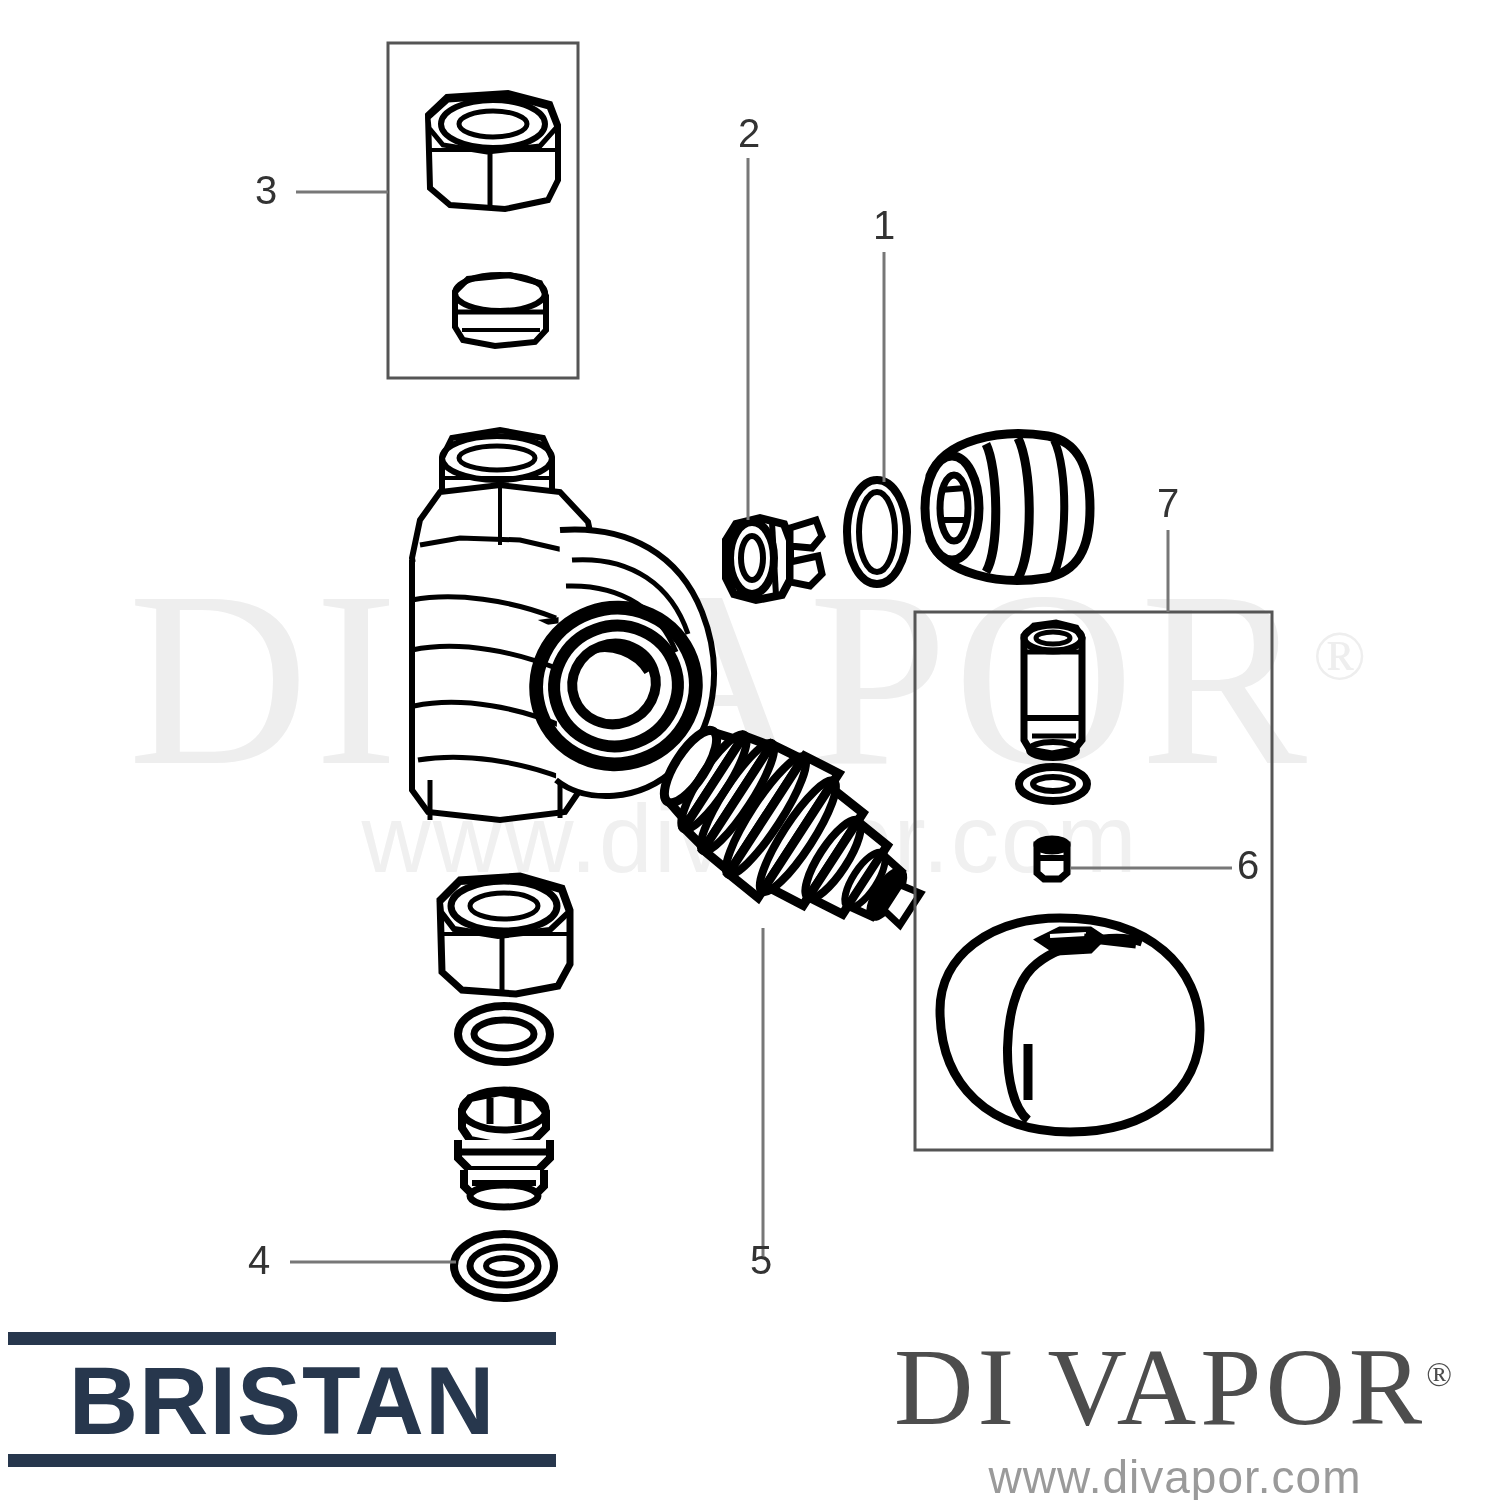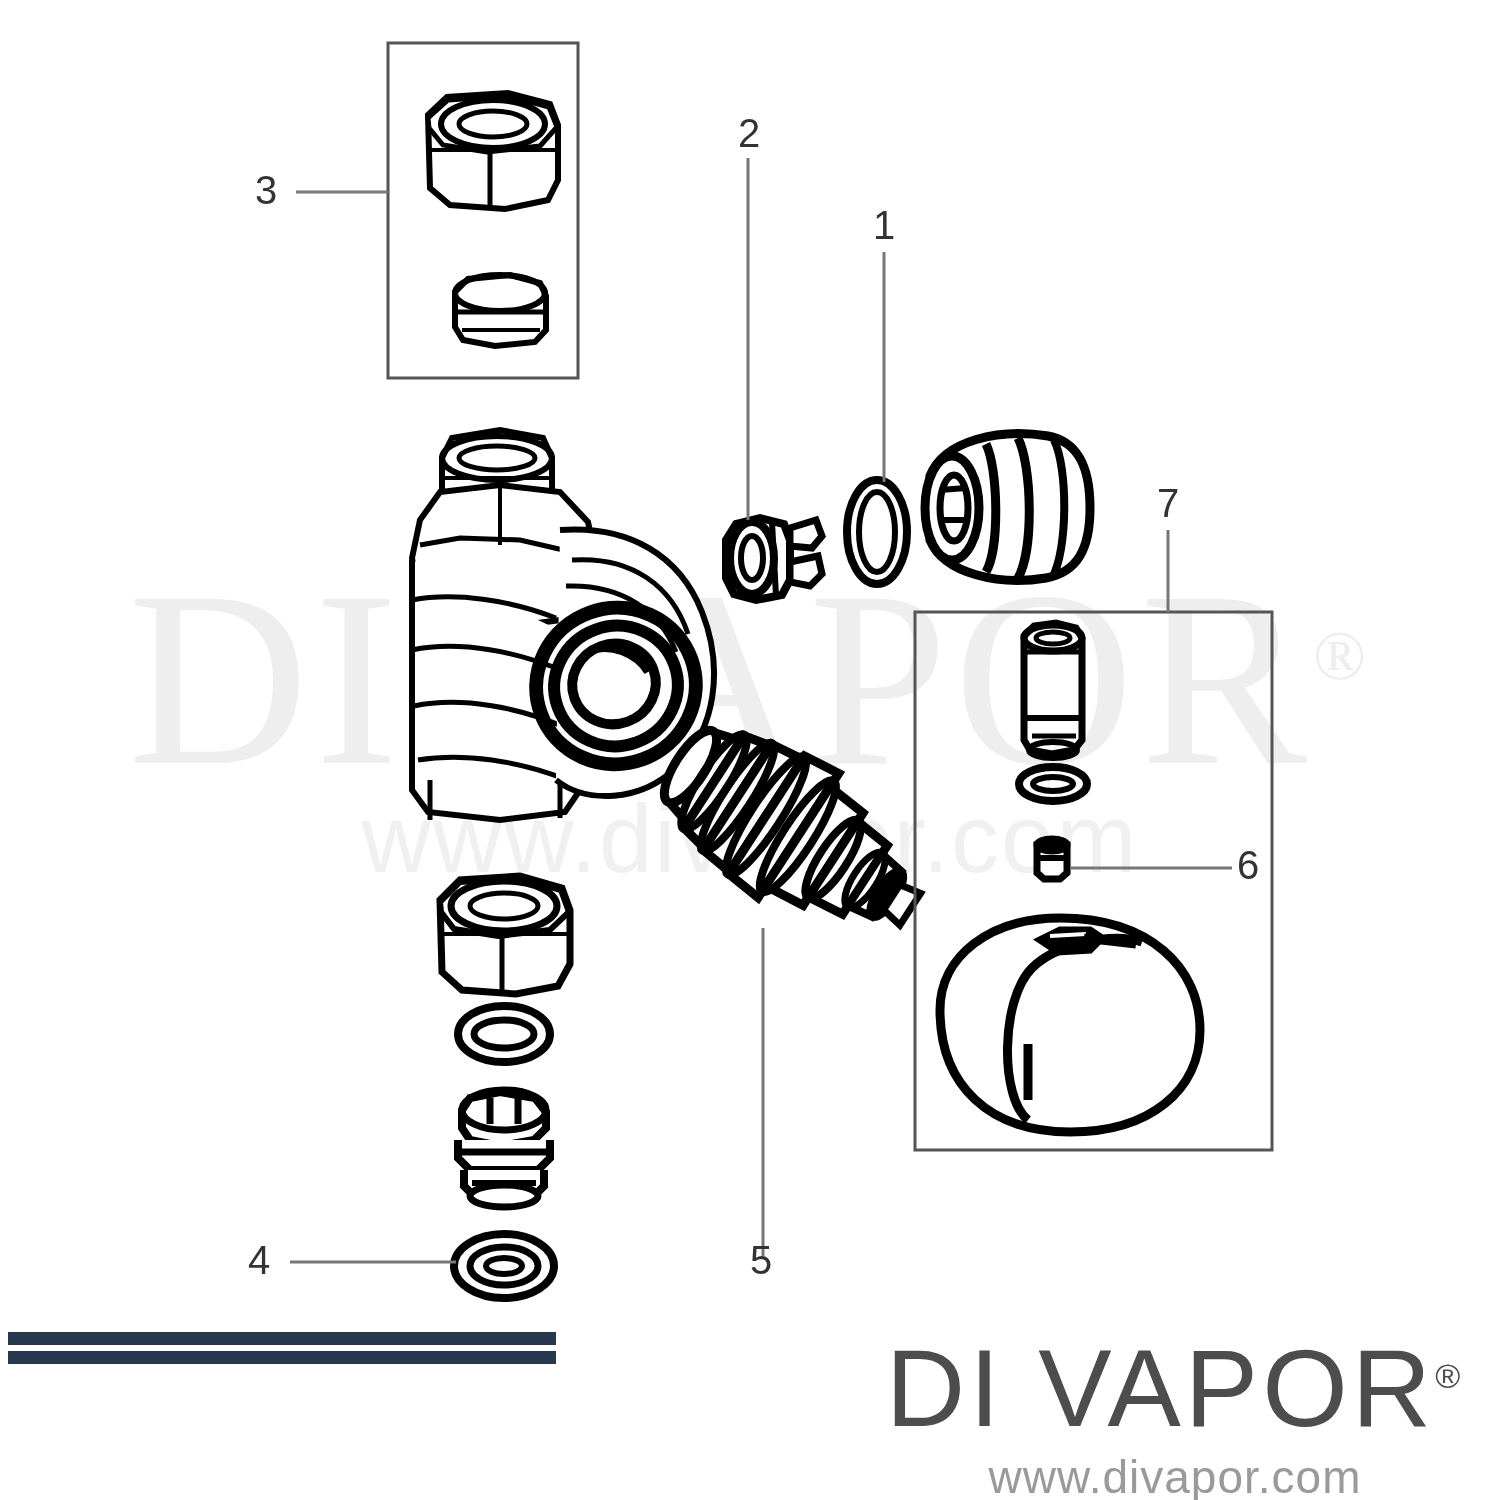--- a/index.html
+++ b/index.html
@@ -91,21 +91,21 @@
   }
   #divapor-logo {
     position: absolute;
     left: 860px;
     top: 1330px;
     width: 630px;
     text-align: center;
     z-index: 5;
   }
   #divapor-logo .dv-word {
-    font-family: Liberation Sans, sans-serif;
+    font-family: Liberation Serif, serif;
     font-size: 110px;
     color: #4d4d4d;
     letter-spacing: 4px;
     line-height: 1.05;
     white-space: nowrap;
   }
   #divapor-logo .dv-reg {
     font-size: 34px;
     vertical-align: super;
   }
@@ -324,20 +324,21 @@
   <div class="callout" style="left:255px; top:170px;">3</div>
   <div class="callout" style="left:738px; top:113px;">2</div>
   <div class="callout" style="left:873px; top:205px;">1</div>
   <div class="callout" style="left:1157px; top:483px;">7</div>
   <div class="callout" style="left:248px; top:1240px;">4</div>
   <div class="callout" style="left:750px; top:1240px;">5</div>
   <div class="callout" style="left:1237px; top:845px;">6</div>
 
   <div id="bristan-logo">
     <div class="rule top"></div>
+    <div class="word">BRISTAN</div>
     <div class="rule bottom"></div>
   </div>
 
   <div id="divapor-logo">
     <div class="dv-word"><span>DI VAPOR</span><span class="dv-reg">®</span></div>
     <div class="dv-url">www.divapor.com</div>
   </div>
 
 </div>
 

